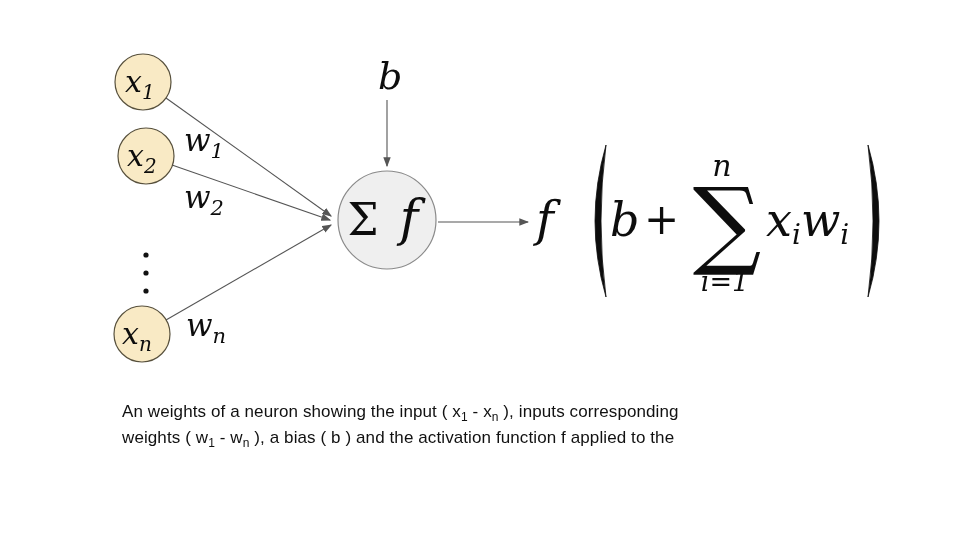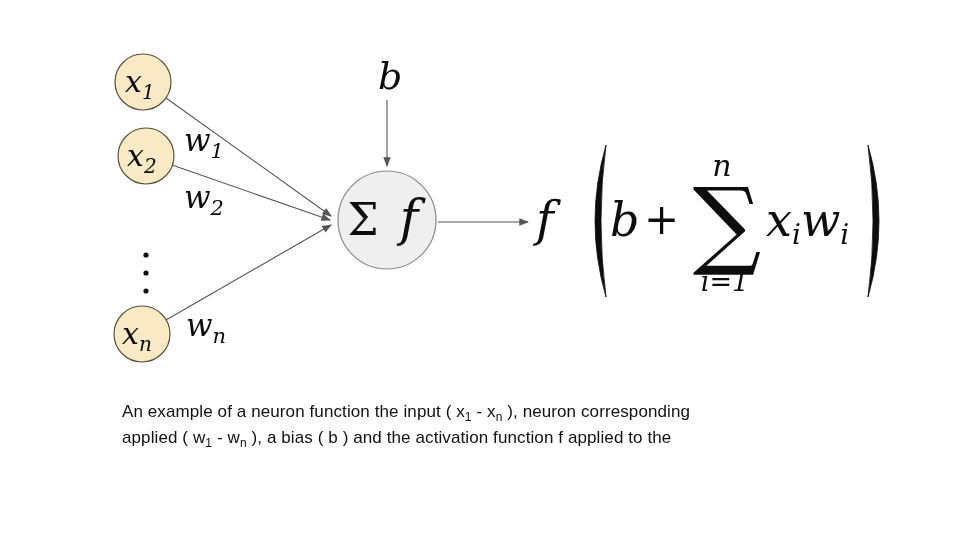--- a/index.html
+++ b/index.html
@@ -138,17 +138,17 @@
     <text class="math math-it" x="725" y="291" font-size="27" text-anchor="middle">i=1</text>
 
     <text class="math math-it" x="766" y="236" font-size="46">
       <tspan>x</tspan><tspan font-size="28" dy="8">i</tspan><tspan font-size="46" dy="-8">w</tspan><tspan font-size="28" dy="8">i</tspan>
     </text>
 
     <path class="paren" d="M868,145 Q890,221 868,297 Q878,221 868,145 Z"></path>
   </svg>
 
   <div class="caption">
-    <span>An example of a neuron function the input ( x</span><sub>1</sub><span> - x</span><sub>n</sub><span> ), neuron corresponding</span><br>
-    <span>applied ( w</span><sub>1</sub><span> - w</span><sub>n</sub><span> ), a bias ( b ) and the activation function f applied to the</span><br>
+    <span>An weights of a neuron showing the input ( x</span><sub>1</sub><span> - x</span><sub>n</sub><span> ), inputs corresponding</span><br>
+    <span>weights ( w</span><sub>1</sub><span> - w</span><sub>n</sub><span> ), a bias ( b ) and the activation function f applied to the</span><br>
   </div>
 
 </div>
 
 </body></html>

